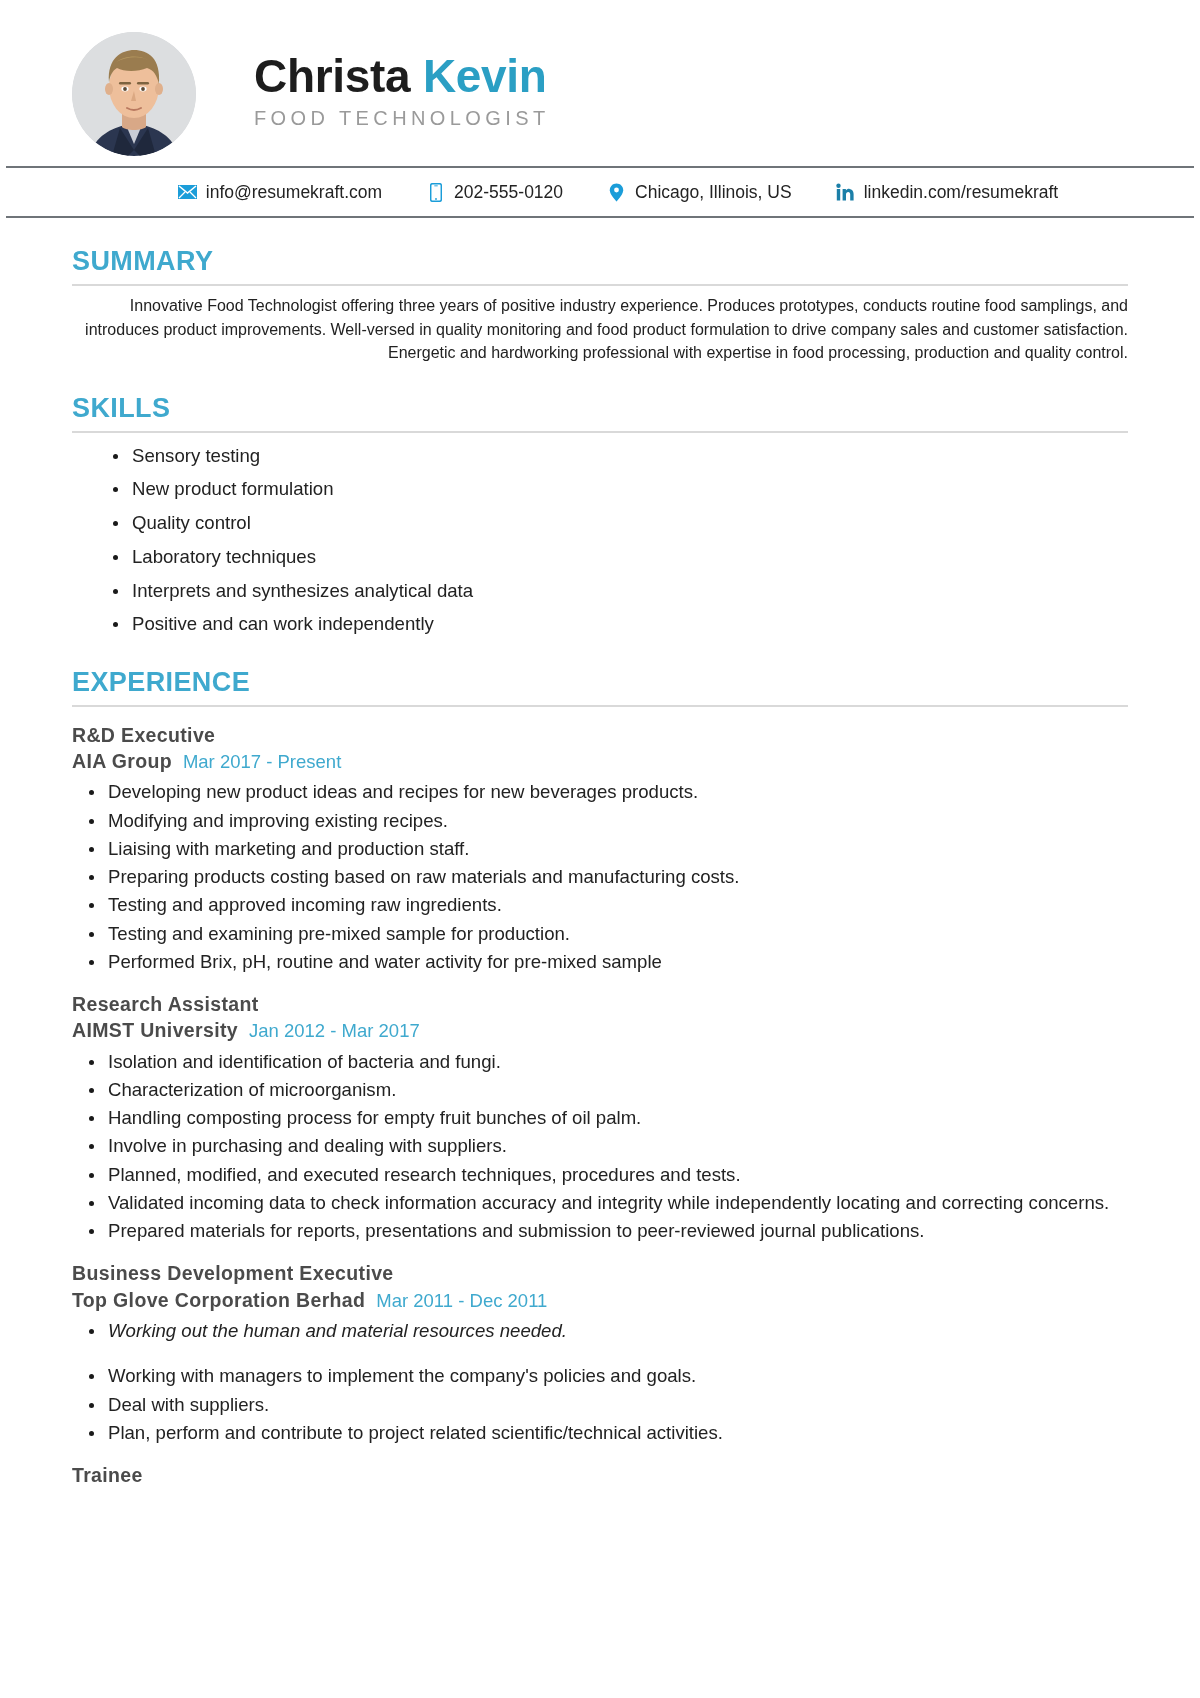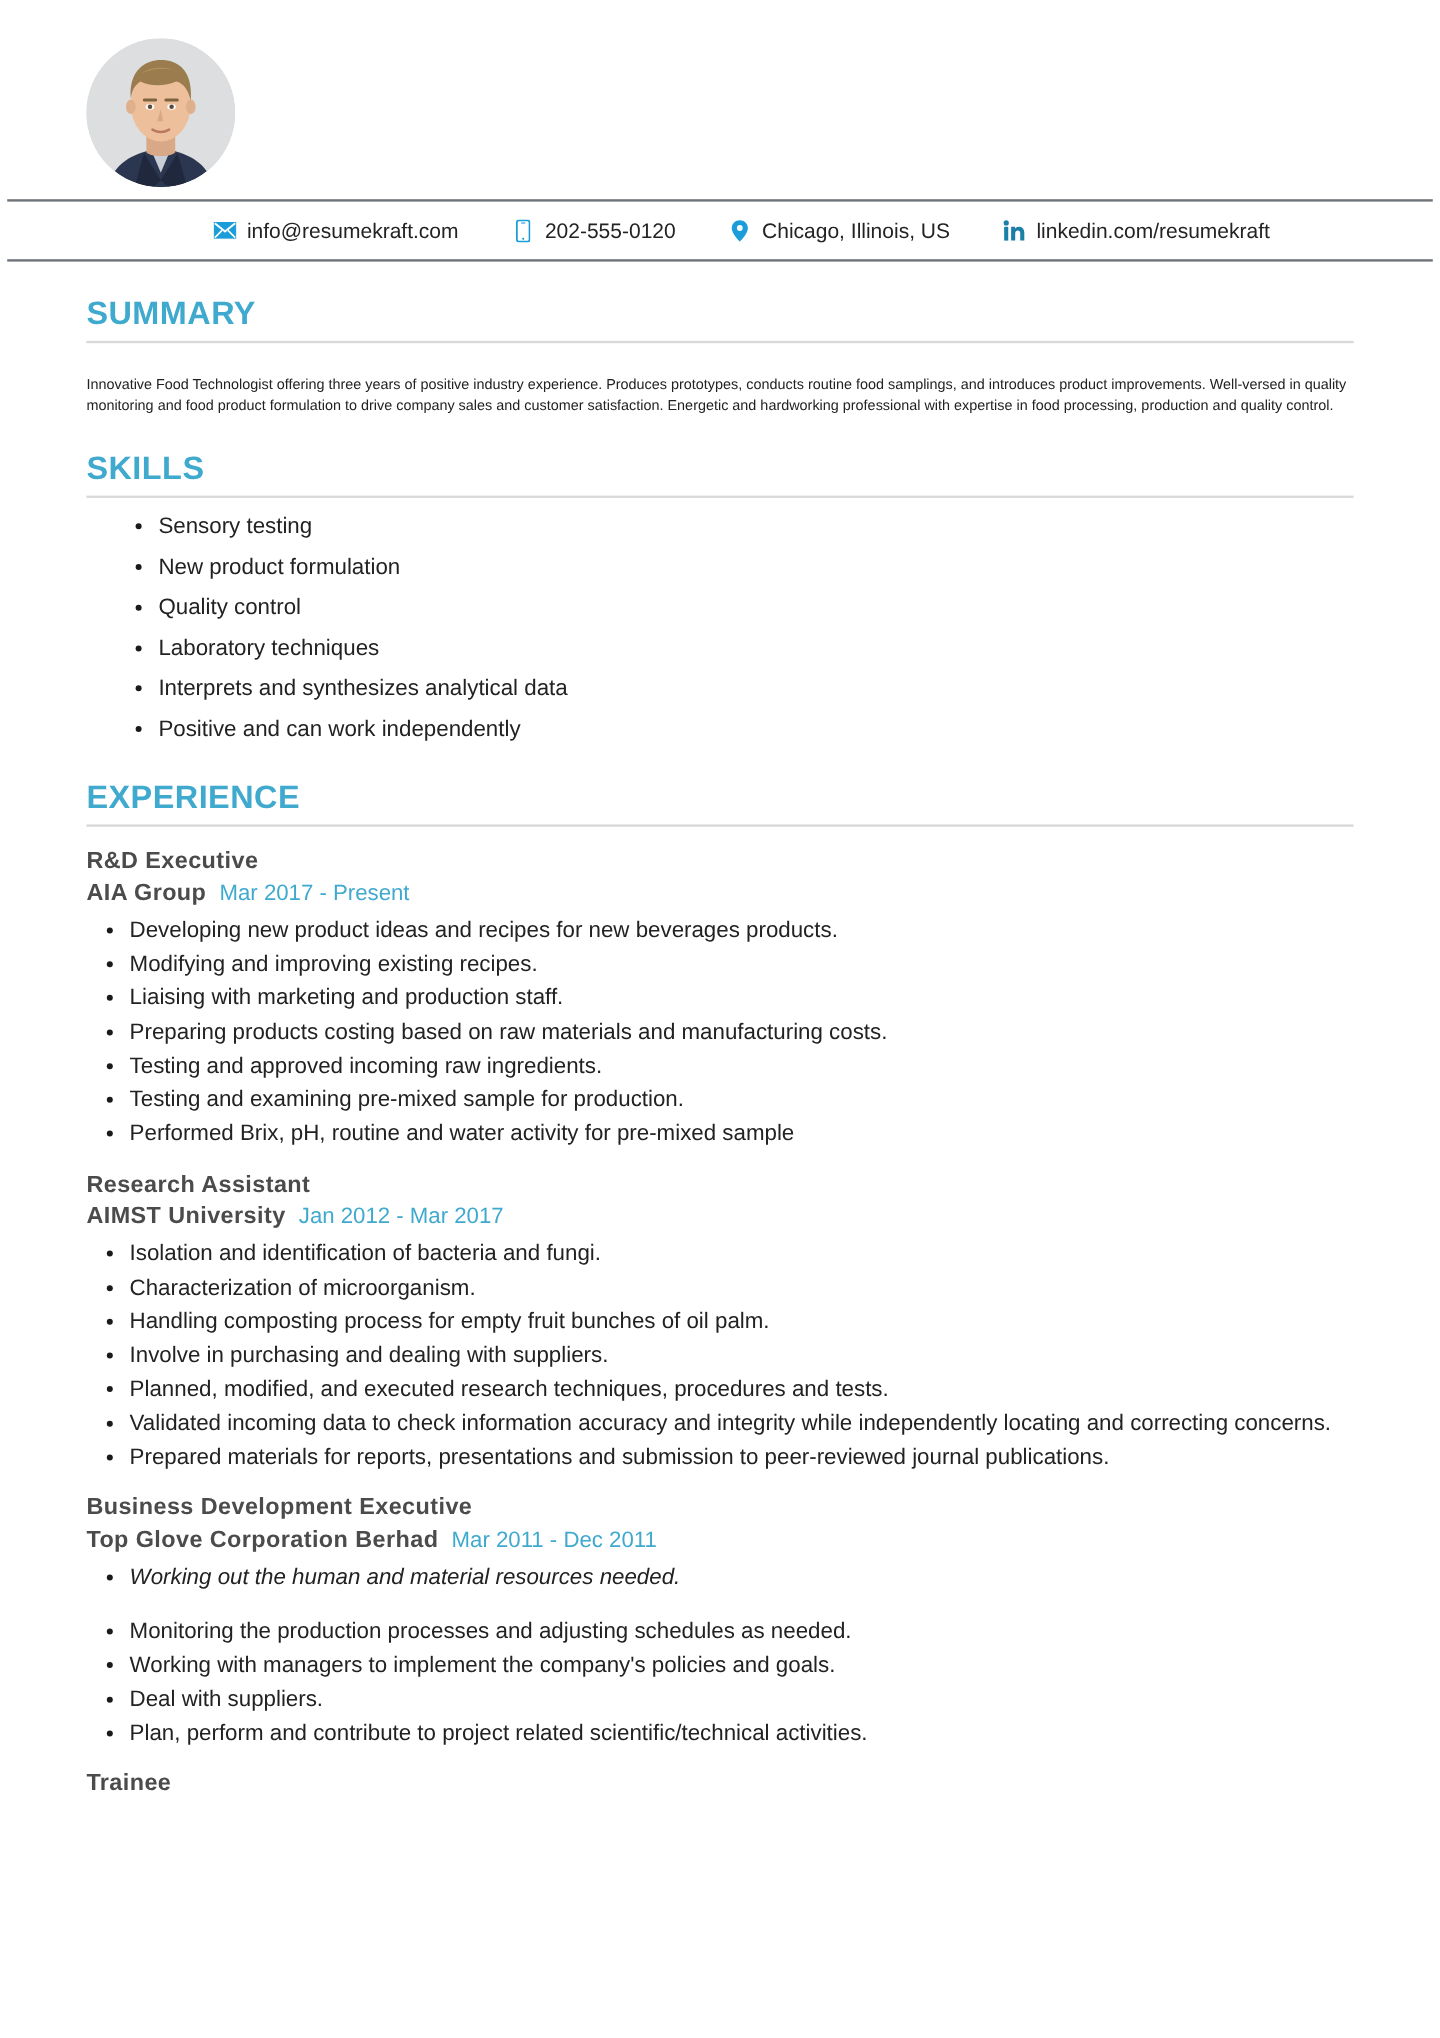--- a/index.html
+++ b/index.html
@@ -106,25 +106,25 @@
     letter-spacing: 0.4px;
     line-height: 1;
   }
   .section-divider {
     height: 2px;
     background: #d9d9d9;
     margin-top: 9px;
   }
 
   .summary-text {
-    margin-top: 26px;
-    font-size: 12px;
+    margin-top: 8px;
+    font-size: 16px;
     line-height: 1.47;
     color: #222;
-    text-align: left;
+    text-align: right;
   }
 
   ul.bullets {
     margin: 9px 0 0 0;
     padding: 0 0 0 34px;
     list-style: none;
   }
   ul.bullets > li {
     position: relative;
     font-size: 18.6px;
@@ -211,20 +211,27 @@
           <ellipse cx="71" cy="57" rx="3.6" ry="2.4" fill="#ffffff"></ellipse>
           <circle cx="53" cy="57" r="1.9" fill="#5b4a37"></circle>
           <circle cx="71" cy="57" r="1.9" fill="#5b4a37"></circle>
 
           <path d="M62 59 L59 69 L64 69 Z" fill="#dba882"></path>
           <path d="M55 76 Q62 80 69 76" stroke="#b9795f" stroke-width="2" fill="none" stroke-linecap="round"></path>
         </g>
       </svg>
     </div>
 
+    <div class="name-block">
+      <div class="name">
+        <span class="first">Christa</span>
+        <span class="last">Kevin</span>
+      </div>
+      <div class="job-title">FOOD TECHNOLOGIST</div>
+    </div>
   </div>
 
   <div class="rule top"></div>
 
   <div class="contact-bar">
 
     <div class="contact-item">
       <span class="ci">
         <svg width="19" height="14" viewBox="0 0 19 14" xmlns="http://www.w3.org/2000/svg">
           <rect x="0.5" y="0.5" width="18" height="13" fill="#1b9dd9" stroke="#1b9dd9"></rect>
@@ -328,21 +335,20 @@
         </ul>
       </div>
 
       <div class="job">
         <div class="job-role">Business Development Executive</div>
         <div class="job-line2">
           <span class="job-company">Top Glove Corporation Berhad</span><span class="job-dates">Mar 2011 - Dec 2011</span>
         </div>
         <ul class="bullets job-bullets">
           <li class="gap-after">Working out the human and material resources needed.</li>
-          <li>Monitoring the production processes and adjusting schedules as needed.</li>
           <li>Working with managers to implement the company's policies and goals.</li>
           <li>Deal with suppliers.</li>
           <li>Plan, perform and contribute to project related scientific/technical activities.</li>
         </ul>
       </div>
 
       <div class="job">
         <div class="job-role">Trainee</div>
       </div>
 

